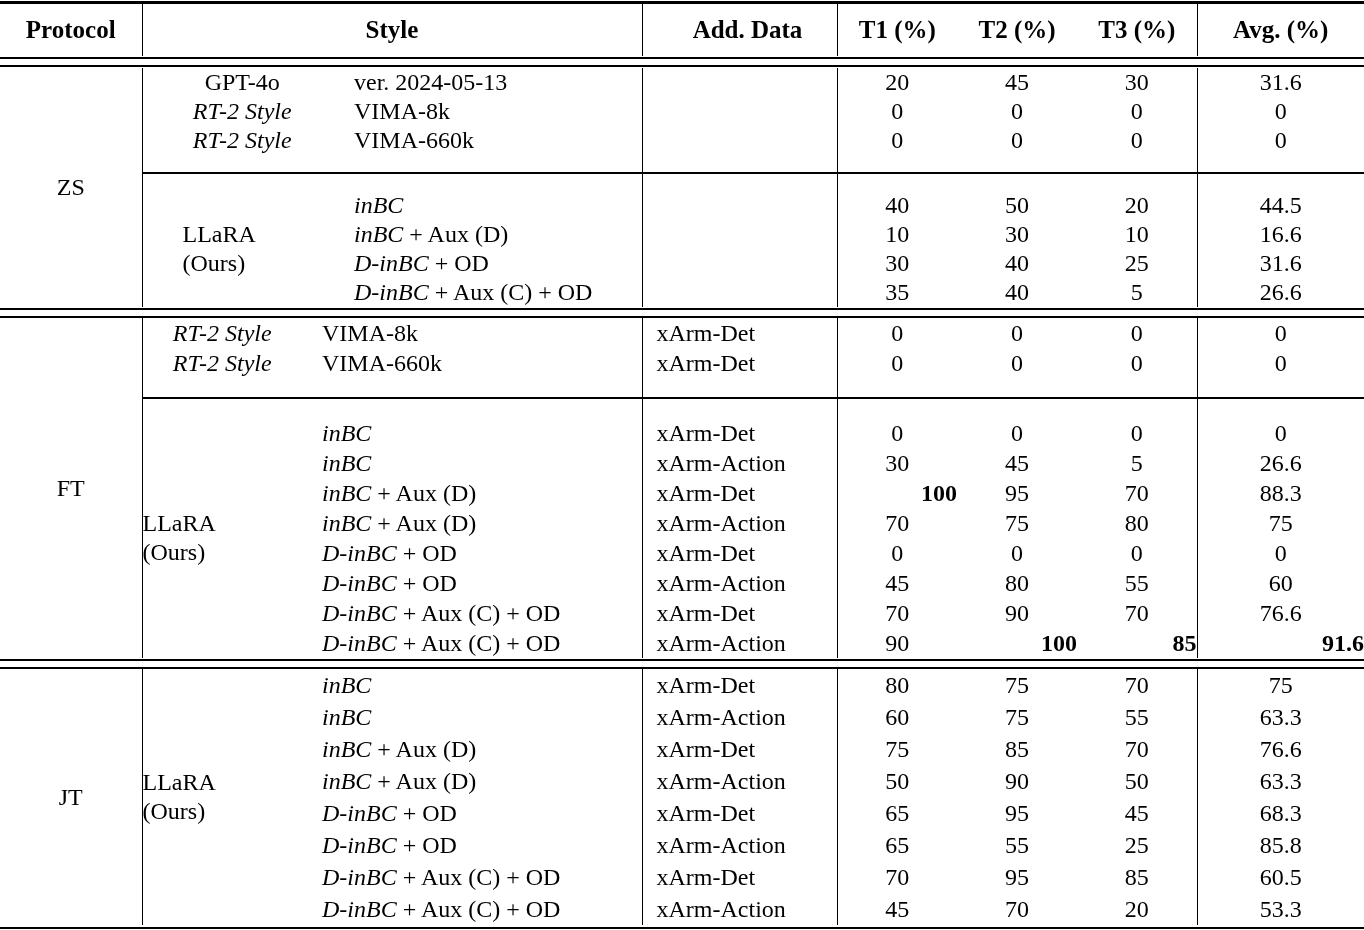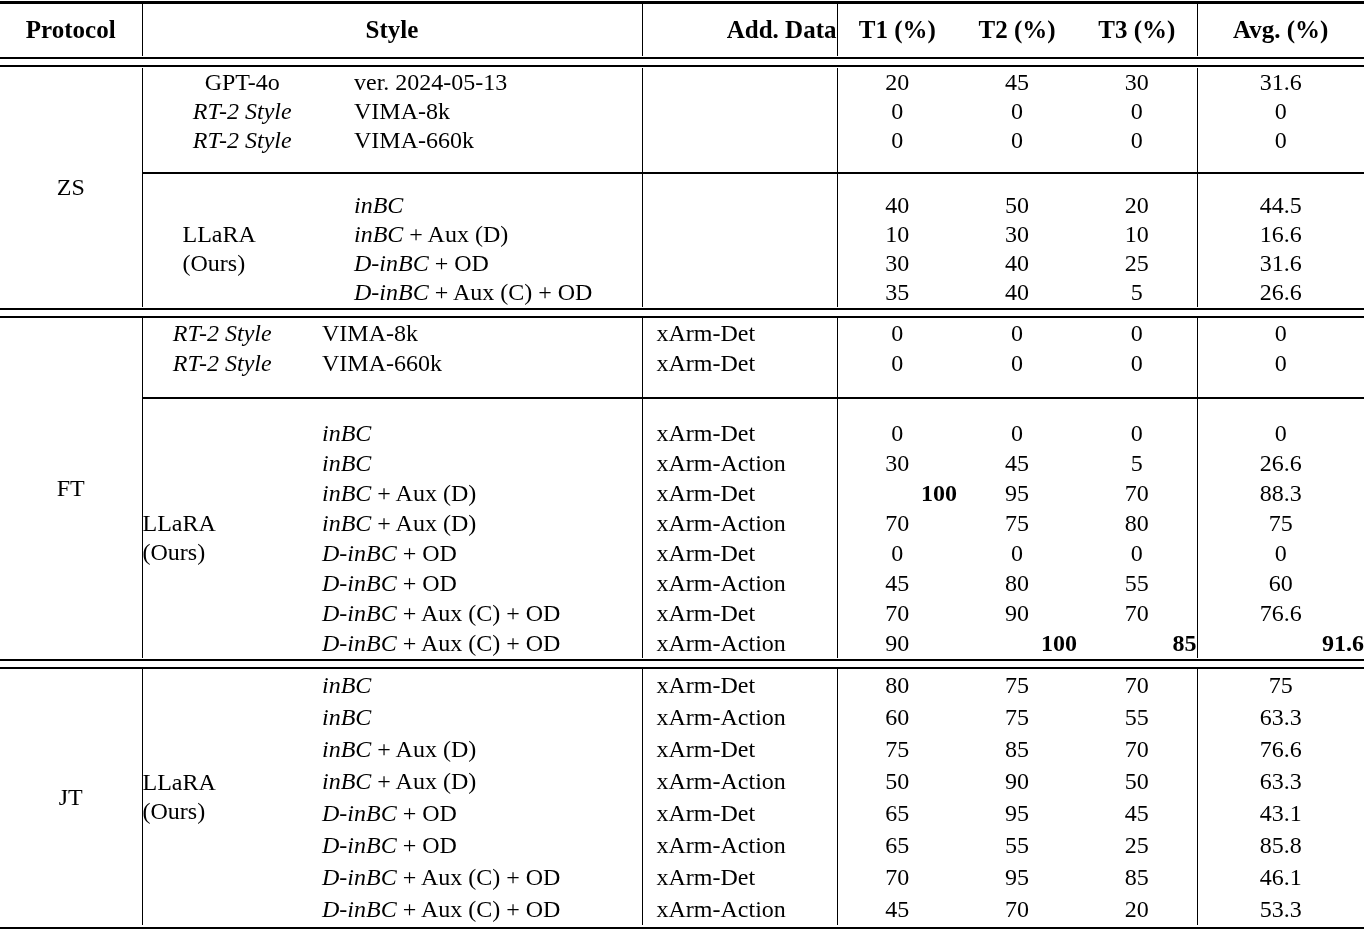--- a/index.html
+++ b/index.html
@@ -7,21 +7,21 @@
   table{border-collapse:collapse;table-layout:fixed;width:1364px;
         font-family:"Liberation Serif","DejaVu Serif",serif;font-size:24px;color:#000;}
   td,th{padding:0;margin:0;vertical-align:middle;white-space:nowrap;overflow:hidden;}
   th{font-weight:bold;font-size:25px;}
   .c{text-align:center;}
   .bl{border-left:1.5px solid #000;}
   .spec{text-align:left;padding-left:20px;}
   .sec-zs .spec{padding-left:52px;}
   .sec-zs td.group{padding-left:40px;}
   .add{text-align:left;padding-left:14px;margin-left:10px;}
-  .addh{text-align:right;padding-left:16px;}
+  .addh{text-align:center;padding-left:16px;}
   .group{text-align:center;}
   .protocol{text-align:center;margin-top:48px;}
   .b{font-weight:bold;text-align:right;}
   i{}
   .cal{font-style:italic;}
   tr.top{height:4px;}
   tr.hdr{height:52px;}
   tr.hdbl{height:12px;}
   tr.r-zs{height:29px;}
   tr.r-ft{height:30px;}
@@ -297,37 +297,37 @@
           <td class="c">90</td>
           <td class="c">50</td>
           <td class="bl c">63.3</td>
         </tr>
         <tr class="sec-jt r-jt">
           <td class="spec"><span class="cal">D</span>-<i>inBC</i> + OD</td>
           <td class="bl add">xArm-Det</td>
           <td class="bl c">65</td>
           <td class="c">95</td>
           <td class="c">45</td>
-          <td class="bl c">43.1</td>
+          <td class="bl c">68.3</td>
         </tr>
         <tr class="sec-jt r-jt">
           <td class="spec"><span class="cal">D</span>-<i>inBC</i> + OD</td>
           <td class="bl add">xArm-Action</td>
           <td class="bl c">65</td>
           <td class="c">55</td>
           <td class="c">25</td>
           <td class="bl c">85.8</td>
         </tr>
         <tr class="sec-jt r-jt">
           <td class="spec"><span class="cal">D</span>-<i>inBC</i> + Aux (C) + OD</td>
           <td class="bl add">xArm-Det</td>
           <td class="bl c">70</td>
           <td class="c">95</td>
           <td class="c">85</td>
-          <td class="bl c">46.1</td>
+          <td class="bl c">60.5</td>
         </tr>
         <tr class="sec-jt r-jt">
           <td class="spec"><span class="cal">D</span>-<i>inBC</i> + Aux (C) + OD</td>
           <td class="bl add">xArm-Action</td>
           <td class="bl c">45</td>
           <td class="c">70</td>
           <td class="c">20</td>
           <td class="bl c">53.3</td>
         </tr>
         <tr class="bot">

